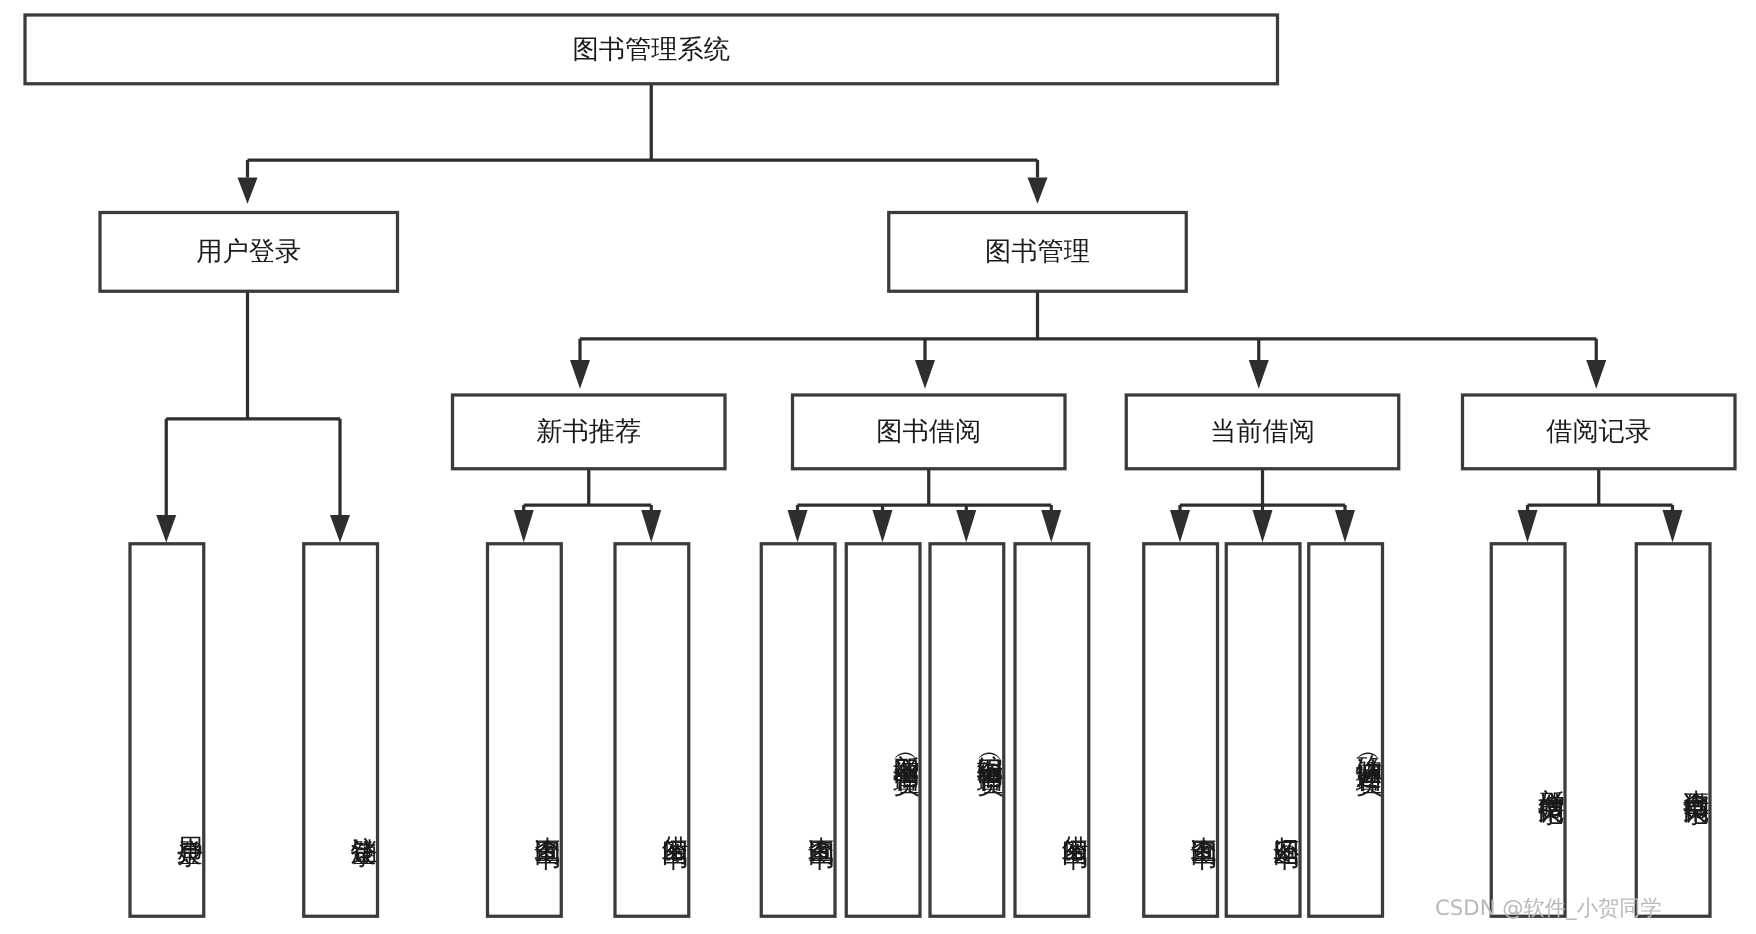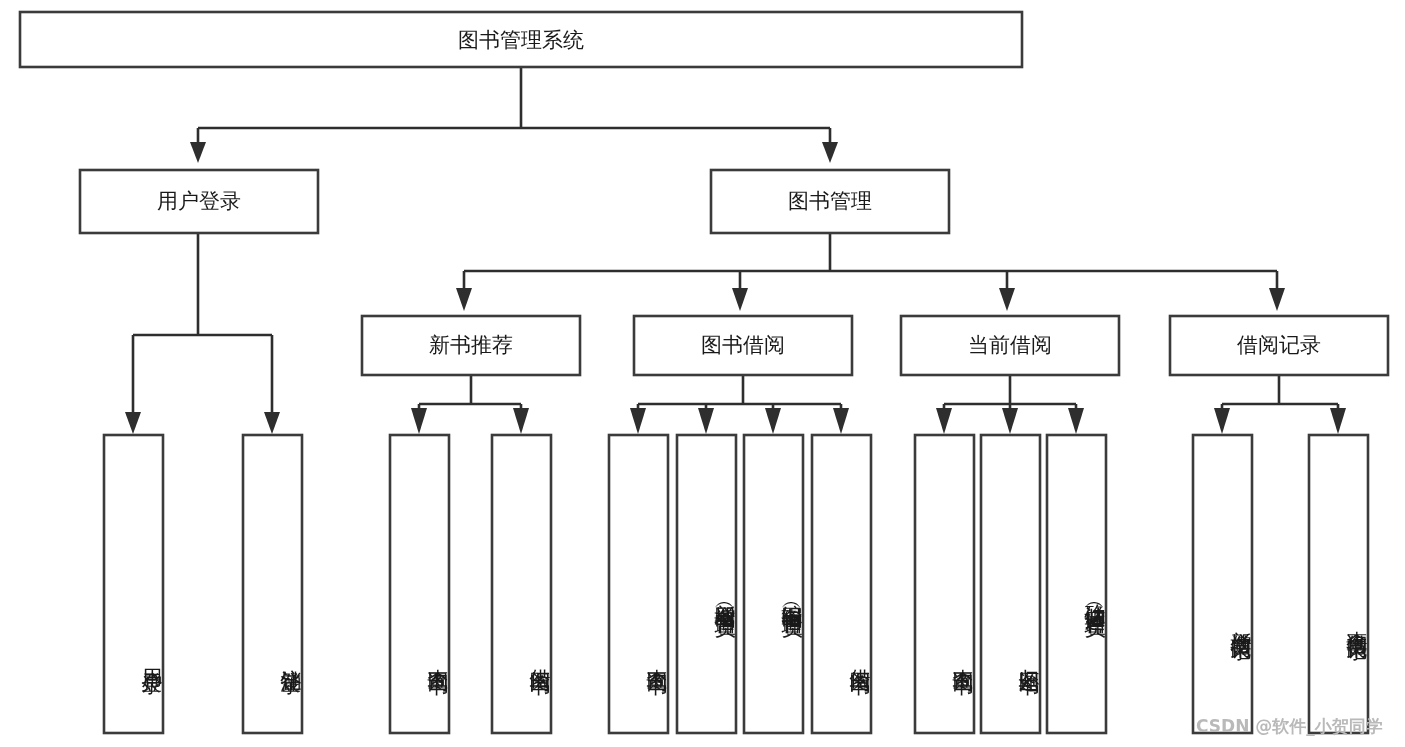--- a/index.html
+++ b/index.html
@@ -215,15 +215,15 @@
   <div class="leaf-label" style="left:744px; top:435px; width:59px; height:298px; padding-top:12px;">编辑图书（管理员）</div>
   <div class="leaf-label" style="left:812px; top:435px; width:59px; height:298px; padding-top:72px;">借阅图书</div>
 
   <div class="leaf-label" style="left:915px; top:435px; width:59px; height:298px; padding-top:72px;">查询图书</div>
   <div class="leaf-label" style="left:981px; top:435px; width:59px; height:298px; padding-top:72px;">归还图书</div>
   <div class="leaf-label" style="left:1047px; top:435px; width:59px; height:298px; padding-top:12px;">确认归还（管理员）</div>
 
   <div class="leaf-label" style="left:1193px; top:435px; width:59px; height:298px; padding-top:36px;">新增借阅记录</div>
   <div class="leaf-label" style="left:1309px; top:435px; width:59px; height:298px; padding-top:36px;">查询借阅记录</div>
 
-  <div class="watermark" style="left:1196px; top:715px;font-weight:bold;">CSDN @软件_小贺同学</div>
+  <div class="watermark" style="left:1148px; top:715px;">CSDN @软件_小贺同学</div>
 
 </div>
 
 </body></html>

